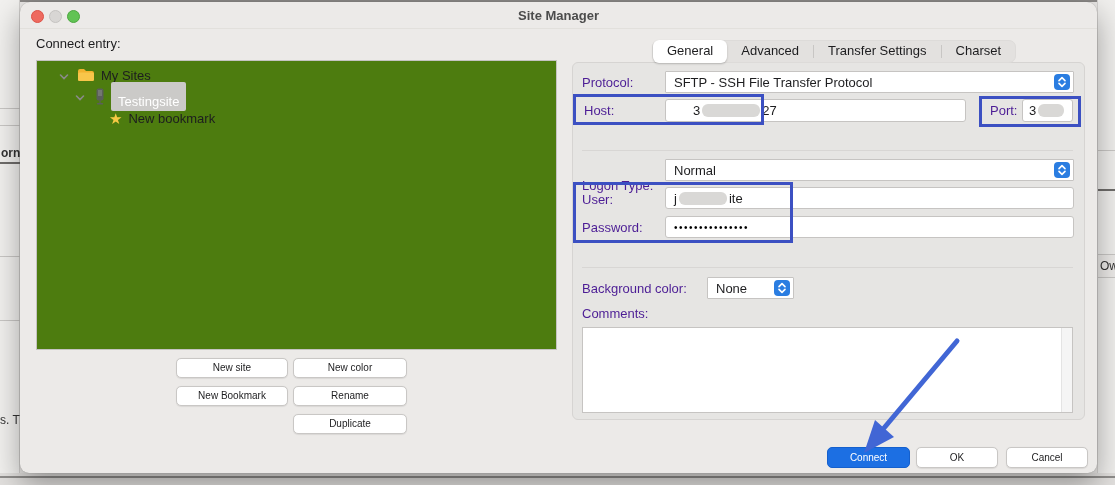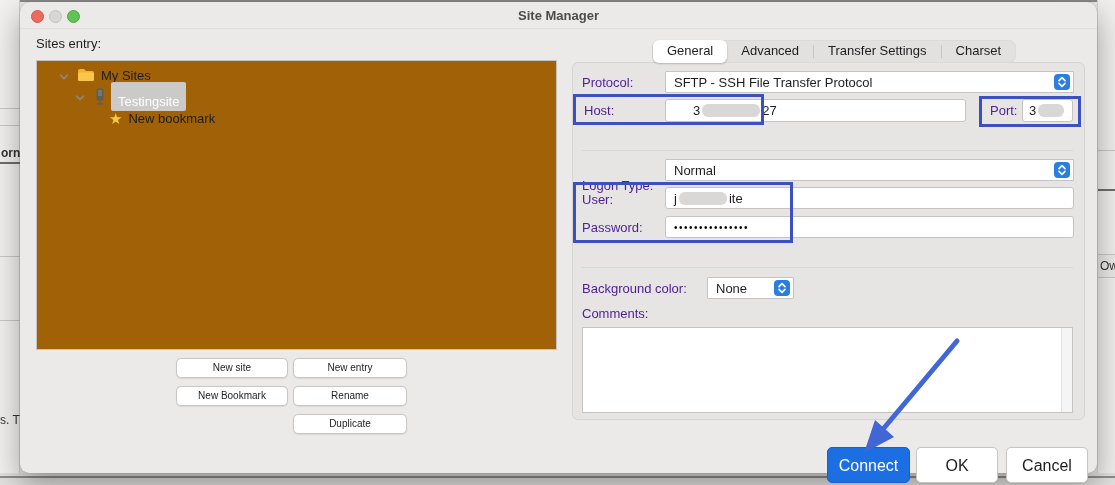--- a/index.html
+++ b/index.html
@@ -32,21 +32,21 @@
   .titlebar { left:0; top:0; width:1077px; height:27px; border-bottom:1px solid #e2e0dc; border-radius:10px 10px 0 0; }
   .title { top:6px; left:0; width:1077px; text-align:center; font-weight:bold; color:#4c4c4c; font-size:13px; }
   .tl { width:13px; height:13px; border-radius:50%; top:8px; }
   .tl-red   { left:11px; background:#ee6a5f; border:1px solid #dd5147; }
   .tl-gray  { left:29px; background:#d8d6d4; border:1px solid #c5c3c1; }
   .tl-green { left:47px; background:#61c354; border:1px solid #4ca73f; }
 
   .select-entry { left:16px; top:34px; color:#1d1d1f; }
 
   
-  .tree-box { left:16px; top:58px; width:521px; height:290px; background:#a16207; border:1px solid #c5c3c1; }
+  .tree-box { left:16px; top:58px; width:521px; height:290px; background:#4d7c0f; border:1px solid #c5c3c1; }
   .tree-row { position:absolute; height:20px; display:flex; align-items:center; }
   .chev { width:10px; height:10px; display:inline-block; }
   .tree-label { margin-left:6px; }
   .tree-sel { background:#cbcac8; color:#fff; border-radius:2px; padding:12px 7px 2px 7px; margin-left:5px; }
   .star { color:#f6c944; font-size:15px; line-height:15px; }
 
   
   .btn {
     position:absolute; height:20px; background:#fff; border:1px solid #c9c7c5;
     border-radius:5px; font-size:10px; color:#1d1d1f; text-align:center; line-height:18px;
@@ -72,21 +72,21 @@
   .selectbox { border-radius:1px; }
   .field-text { padding-left:8px; white-space:nowrap; }
   .stepper { position:absolute; right:3px; top:50%; transform:translateY(-50%); width:16px; height:16px; }
   .blurpatch { background:#d9d8d6; border-radius:6px; height:13px; filter:blur(0.6px); margin:0 2px; }
   .dots { font-size:10px; letter-spacing:1.5px; padding-left:8px; color:#000; }
   .blue-rect { position:absolute; border:3px solid #3c50c2; background:transparent; z-index:6; }
   .comments-area { left:562px; top:325px; width:491px; height:86px; background:#fff; border:1px solid #c6c4c2; }
   .comments-scrollbar { position:absolute; right:0; top:0; width:11px; height:100%; background:#f5f5f5; border-left:1px solid #e4e4e4; }
 
   
-  .footer-btn { position:absolute; top:445px; height:36px; width:83px; border-radius:5px; line-height:19px; font-size:16px; }
+  .footer-btn { position:absolute; top:445px; height:21px; width:83px; border-radius:5px; line-height:19px; font-size:10px; }
   .btn-blue { background:#1c6fe3; color:#fff; border:1px solid #1560cd; }
   .btn-white { background:#fff; color:#1d1d1f; border:1px solid #c9c7c5; box-shadow:0 0.5px 1px rgba(0,0,0,.08); }
 
   .arrow-layer { left:0; top:0; width:1115px; height:485px; pointer-events:none; z-index:9; }
 </style>
 </head>
 <body>
 
 <div class="abs bg-strip-left">
   <div class="abs hline" style="left:0;top:108px;width:20px;"></div>
@@ -109,21 +109,21 @@
 
 <div class="abs dialog">
 
   <div class="abs titlebar">
     <div class="abs tl tl-red"></div>
     <div class="abs tl tl-gray"></div>
     <div class="abs tl tl-green"></div>
     <div class="abs title">Site Manager</div>
   </div>
 
-  <div class="abs select-entry">Sites entry:</div>
+  <div class="abs select-entry">Connect entry:</div>
 
   <div class="abs tree-box">
     <div class="tree-row" style="left:22px;top:4px;">
       <span class="chev">
         <svg width="10" height="10" viewBox="0 0 10 10">
             <path d="M1.5 3 L5 6.5 L8.5 3" stroke="#8a8a8a" stroke-width="1.6" fill="none" stroke-linecap="round"></path>
           </svg>
       </span>
       <span style="margin-left:8px;display:inline-flex;">
         <svg width="18" height="14" viewBox="0 0 18 14">
@@ -151,21 +151,21 @@
       </span>
       <span class="tree-sel">Testingsite</span>
     </div>
     <div class="tree-row" style="left:72px;top:47px;">
       <span class="star">★</span>
       <span class="tree-label">New bookmark</span>
     </div>
   </div>
 
   <button class="btn" style="left:156px;top:356px;width:112px;">New site</button>
-  <button class="btn" style="left:273px;top:356px;width:114px;">New entry</button>
+  <button class="btn" style="left:273px;top:356px;width:114px;">New color</button>
   <button class="btn" style="left:156px;top:384px;width:112px;">New Bookmark</button>
   <button class="btn" style="left:273px;top:384px;width:114px;">Rename</button>
   <button class="btn" style="left:273px;top:412px;width:114px;">Duplicate</button>
 
   <div class="abs groupbox"></div>
 
   <div class="abs tabs">
     <div class="tab tab-selected">General</div>
     <div class="tab">Advanced</div>
     <div class="tab-sep"></div>

